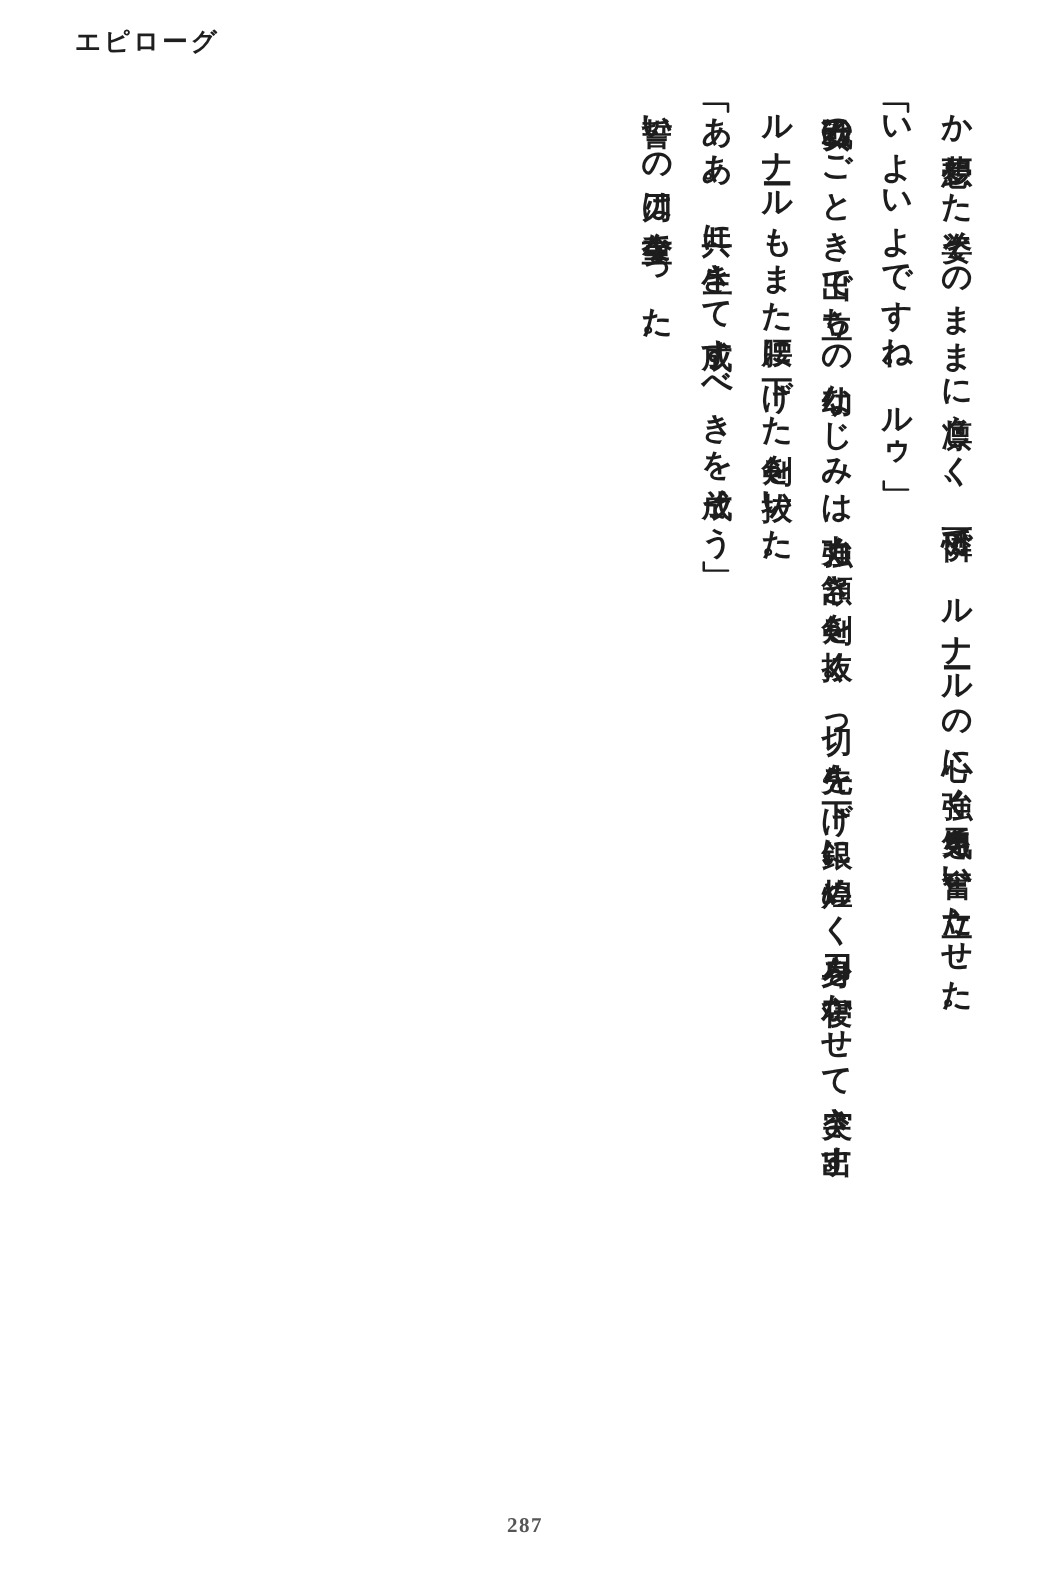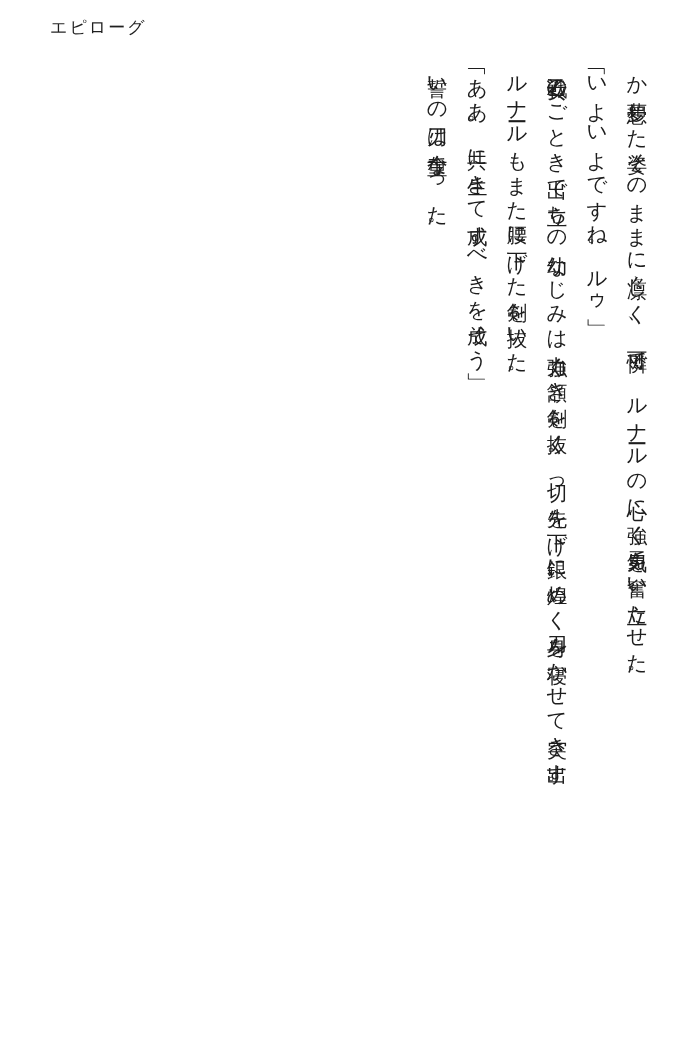--- a/index.html
+++ b/index.html
@@ -12,20 +12,21 @@
     background: #ffffff;
     font-family: "Liberation Serif", "DejaVu Serif", serif;
     color: #2b2b2b;
     position: relative;
     overflow: hidden;
   }
 
   .page {
     position: absolute;
     inset: 0;
+    font-weight: bold;
   }
 
   
   .running-head {
     position: absolute;
     top: 16px;
     left: 50px;
     font-size: 17px;
     letter-spacing: 2px;
     color: #1f1f1f;
@@ -84,14 +85,15 @@
 
   <div class="body-text">
     <p class="no-indent">か夢想した姿そのままに凛々しく、可憐で、ルナールの心に強く勇気を奮い立たせた。</p>
     <p class="indent">「いよいよですね。ルゥ」</p>
     <p class="indent">戦乙女のごとき出で立ちの幼なじみは力強く頷き剣を抜く。切っ先を下げ銀に煌めく刀身を寝かせて突き出す。</p>
     <p class="indent">ルナールもまた腰に下げた剣を抜いた。</p>
     <p class="indent">「ああ。共に生きて成すべきを成そう」</p>
     <p class="indent">誓いの刃は今重なった。</p>
   </div>
 
+  <div class="folio">287</div>
 
 </div>
 
 </body></html>

